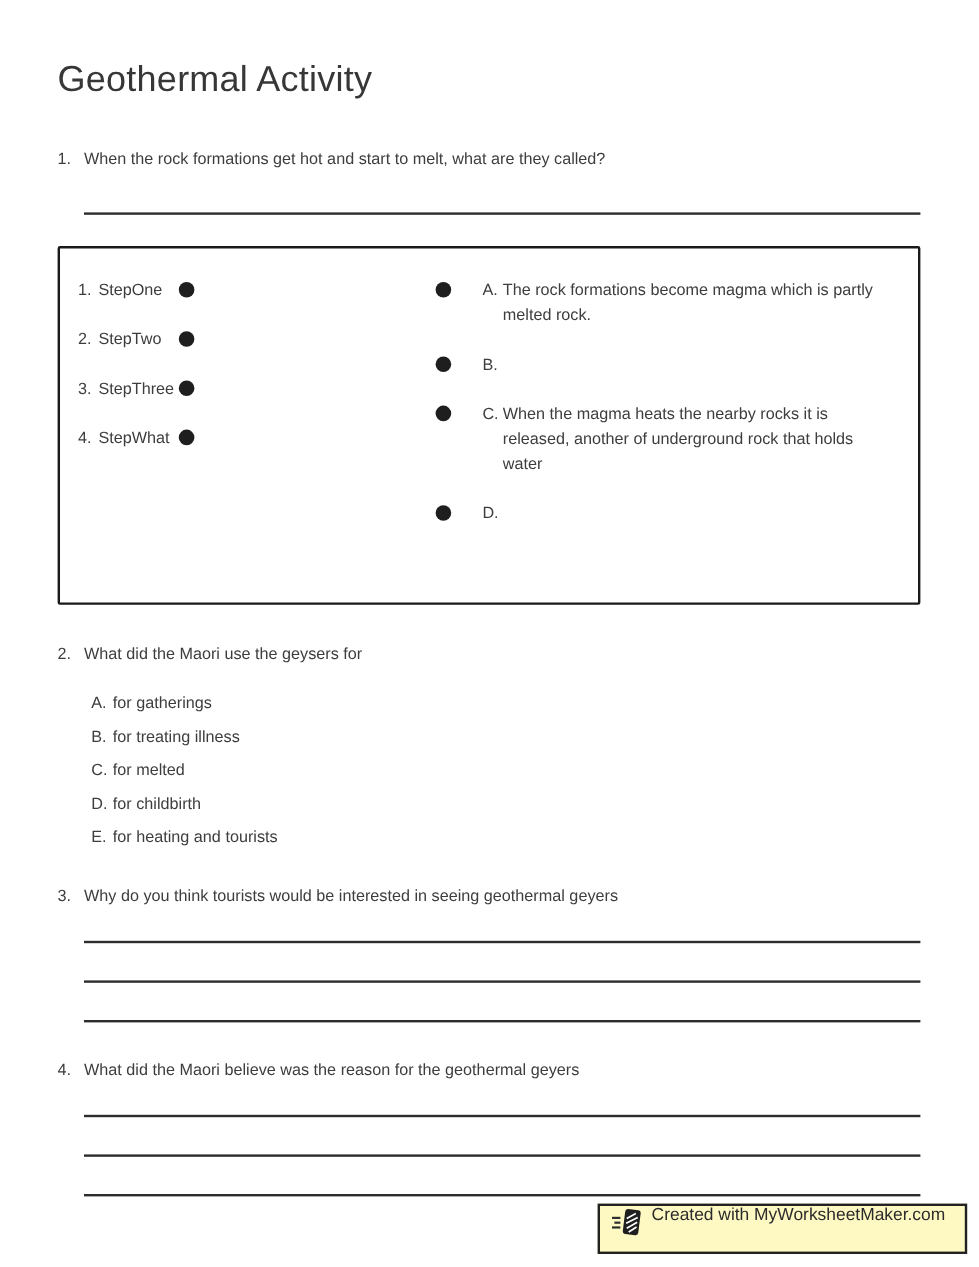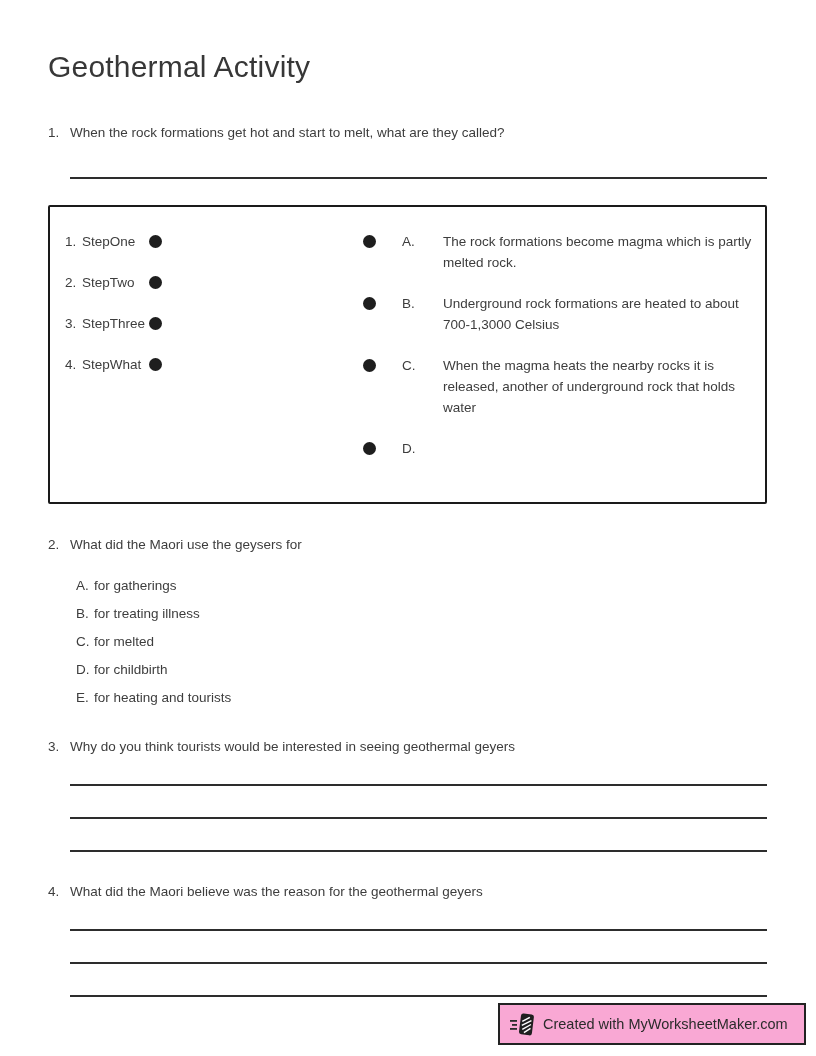--- a/index.html
+++ b/index.html
@@ -58,21 +58,21 @@
   .mname { display: flex; flex-direction: row; }
   .dot {
     width: 13px; height: 13px; border-radius: 50%;
     background: #1e1e1e; flex: none;
   }
   .left-dot { position: absolute; left: 84px; top: 4px; }
   .match-right { flex: 1; }
   .match-right-item { display: flex; margin-bottom: 20px; }
   .right-dot { margin-left: 1px; margin-top: 4px; }
   .mletter { width: 17px; flex: none; margin-left: 26px; }
-  .mrtext { width: 312px; margin-left: 24px; }
+  .mrtext { width: 312px; }
 
   
   .q2 { margin-top: 30px; }
   .options { margin-top: 20px; margin-left: 28px; }
   .option { display: flex; font-size: 13.5px; line-height: 21px; margin-bottom: 7px; }
   .oletter { width: 18px; flex: none; }
 
   .q3 { margin-top: 28px; }
   .q4 { margin-top: 29px; }
   .line-first { margin-top: 27px; }
@@ -80,23 +80,23 @@
 
   
   .footer-box {
     position: absolute;
     right: 10px;
     bottom: 11px;
     width: 308px;
     height: 42px;
     border: 2px solid #222222;
     display: flex;
-    align-items: center;
+    align-items: flex-start;
     padding: 0 10px;
-    background: #f9a8d4;
+    background: #fef9c3;
   }
   .footer-icon { flex: none; margin-right: 7px; display: flex; align-items: center; }
   .footer-text { font-size: 14.5px; color: #2b2b2b; white-space: nowrap; }
 </style>
 </head>
 <body>
 
 <div class="page">
   <div class="content">
 
@@ -152,21 +152,20 @@
 
         <div class="match-right-item">
           <span class="dot right-dot"></span>
           <span class="mletter">A.</span>
           <span class="mrtext">The rock formations become magma which is partly melted rock.</span>
         </div>
 
         <div class="match-right-item">
           <span class="dot right-dot"></span>
           <span class="mletter">B.</span>
-          <span class="mrtext">Underground rock formations are heated to about 700-1,3000 Celsius</span>
         </div>
 
         <div class="match-right-item">
           <span class="dot right-dot"></span>
           <span class="mletter">C.</span>
           <span class="mrtext">When the magma heats the nearby rocks it is released, another of underground rock that holds water</span>
         </div>
 
         <div class="match-right-item">
           <span class="dot right-dot"></span>

